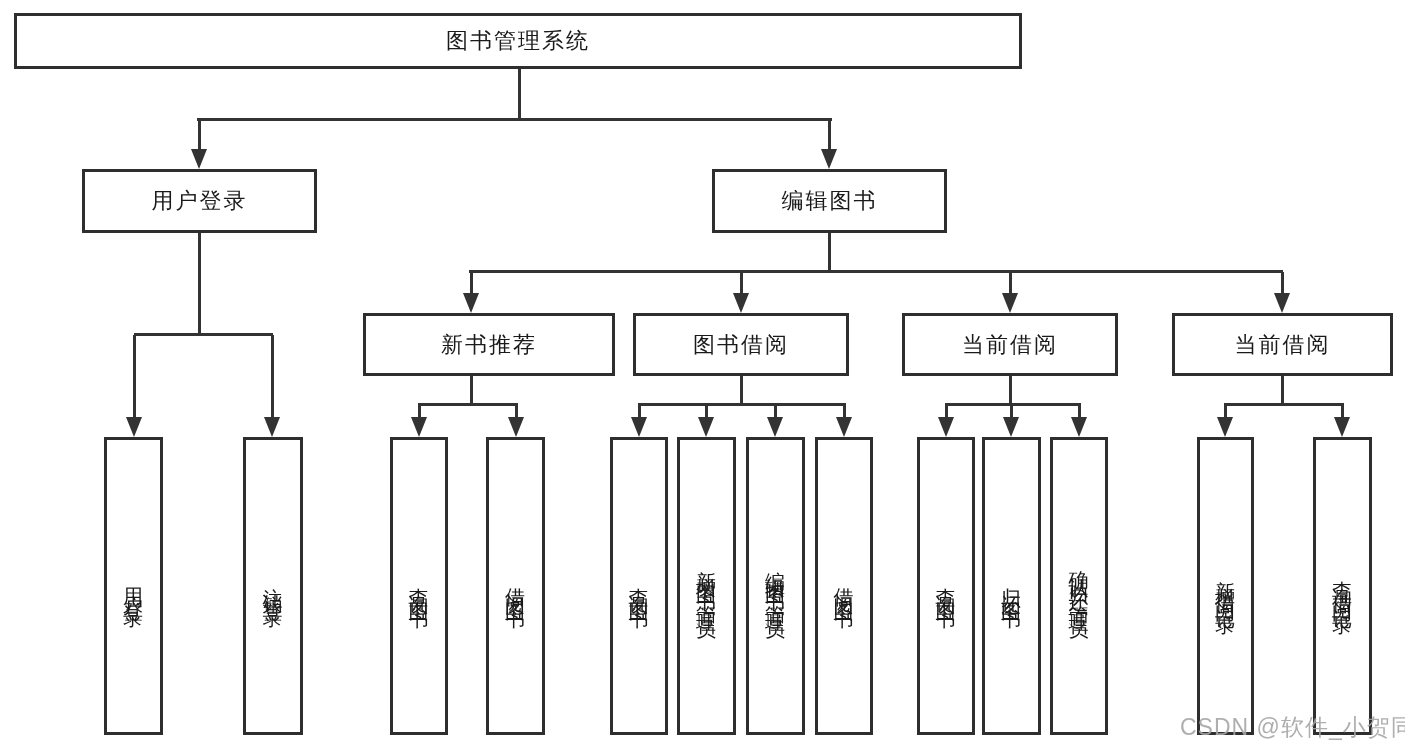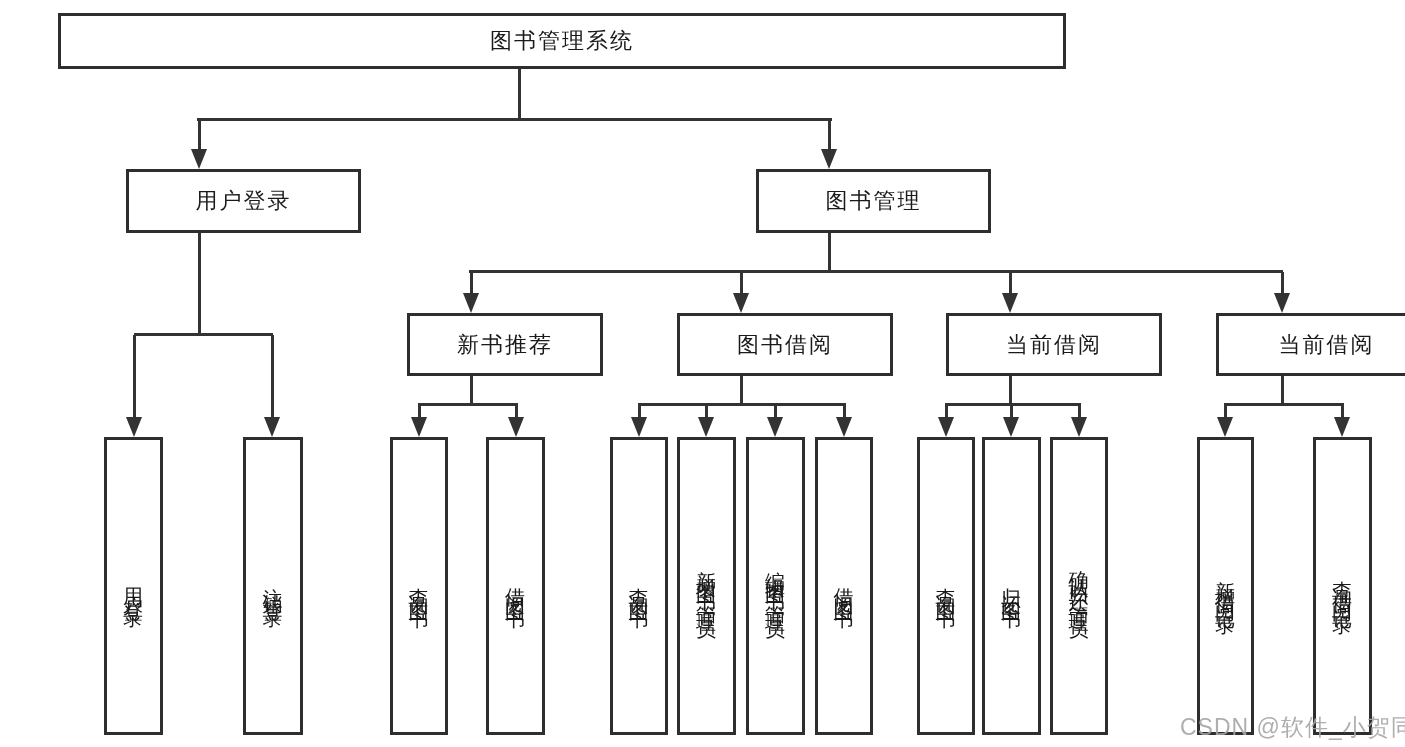--- a/index.html
+++ b/index.html
@@ -4,21 +4,21 @@
 <style>
   html,body{margin:0;padding:0;background:#fff;}
   #stage{
     position:relative;width:1405px;height:747px;background:#ffffff;overflow:hidden;
     font-family:"Liberation Sans",sans-serif;color:#1a1a1a;
   }
   .box{
     position:absolute;box-sizing:border-box;border:3px solid #2e2e2e;background:#fff;
     display:flex;align-items:center;justify-content:center;
   }
-  .hbox{font-size:22px;letter-spacing:2px;margin-left:44px;}
+  .hbox{font-size:22px;letter-spacing:2px;}
   .leaf{top:437px;height:298px;}
   .leaf span{
     writing-mode:vertical-rl;letter-spacing:7px;font-size:20px;line-height:1;
     white-space:nowrap;
   }
   .vl{position:absolute;width:3px;background:#333;}
   .hl{position:absolute;height:3px;background:#333;}
   .ar{
     position:absolute;width:0;height:0;
     border-left:8px solid transparent;border-right:8px solid transparent;
@@ -94,24 +94,24 @@
   <div class="ar" style="left:1334px;top:417px;"></div>
 
   <div class="box hbox" style="left:14px;top:13px;width:1008px;height:56px;">
     <span>图书管理系统</span>
   </div>
 
   <div class="box hbox" style="left:82px;top:169px;width:235px;height:64px;">
     <span>用户登录</span>
   </div>
   <div class="box hbox" style="left:712px;top:169px;width:235px;height:64px;">
-    <span>图书管理</span>
+    <span>编辑图书</span>
   </div>
 
-  <div class="box hbox" style="left:363px;top:313px;width:196px;height:63px;">
+  <div class="box hbox" style="left:363px;top:313px;width:252px;height:63px;">
     <span>新书推荐</span>
   </div>
   <div class="box hbox" style="left:902px;top:313px;width:216px;height:63px;">
     <span>当前借阅</span>
   </div>
   <div class="box hbox" style="left:633px;top:313px;width:216px;height:63px;">
     <span>图书借阅</span>
   </div>
   <div class="box hbox" style="left:1172px;top:313px;width:221px;height:63px;">
     <span>当前借阅</span>

